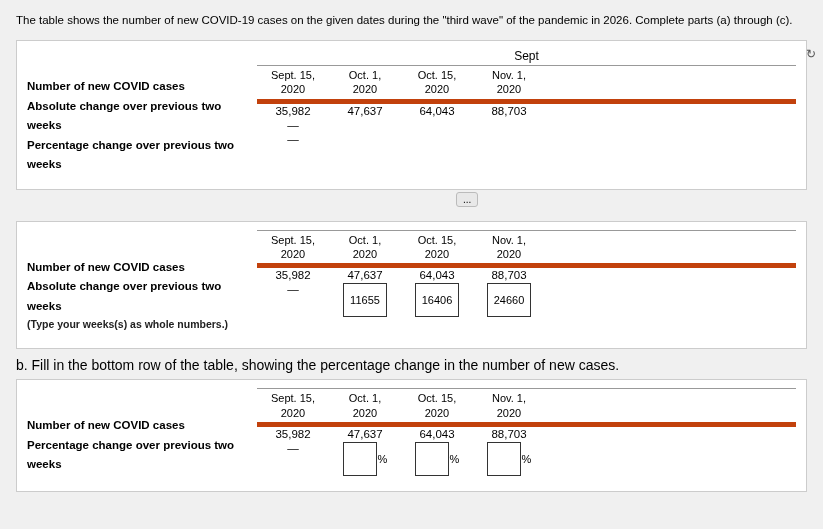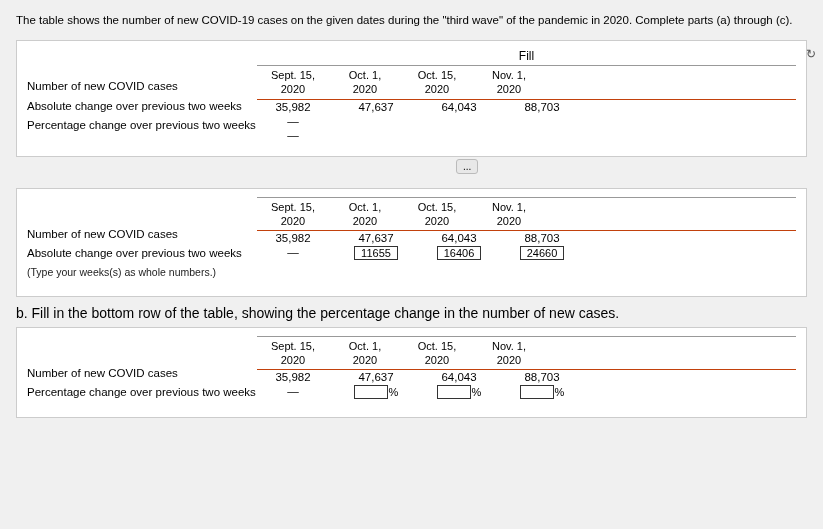--- a/index.html
+++ b/index.html
@@ -20,20 +20,21 @@
     }
     .section-container {
       display: flex;
       align-items: flex-start;
       margin-bottom: 6px;
     }
     .labels-col {
       width: 230px;
       flex-shrink: 0;
       padding-top: 28px;
+      font-weight: bold;
     }
     .labels-col p {
       line-height: 1.7;
       font-size: 11.5px;
     }
     .data-grid {
       flex: 1;
     }
     .date-title {
       text-align: center;
@@ -44,42 +45,41 @@
     .date-title .refresh-icon {
       position: absolute;
       right: -20px;
       top: -2px;
       font-size: 12px;
       color: #555;
     }
     .cols-header {
       display: flex;
       border-top: 1px solid #999;
-      border-bottom: 1px solid #c2410c;
+      border-bottom: 5px solid #c2410c;
     }
     .col-head {
       width: 72px;
       text-align: center;
       font-size: 11px;
       line-height: 1.3;
       padding: 2px 4px;
     }
     .data-rows .data-row {
       display: flex;
-      gap: 11px;
     }
     .data-rows .data-row .cell {
       width: 72px;
       text-align: center;
       font-size: 11.5px;
       padding: 1px 4px;
     }
     .input-box {
       width: 44px;
-      height: 14px;
+      height: 34px;
       border: 1px solid #333;
       font-size: 11px;
       text-align: center;
     }
     .percent-cell {
       display: flex;
       align-items: center;
       justify-content: center;
     }
     .percent-cell .input-box {
@@ -118,32 +118,32 @@
     }
     .bottom-section-wrapper {
       border: 1px solid #ccc;
       padding: 8px 10px;
       background: white;
     }
   </style>
 </head>
 <body>
 
-<p class="intro-text">The table shows the number of new COVID-19 cases on the given dates during the "third wave" of the pandemic in 2020. Complete parts (a) through (c).</p>
+<p class="intro-text">The table shows the number of new COVID-19 cases on the given dates during the "third wave" of the pandemic in 2026. Complete parts (a) through (c).</p>
 
 <div class="top-section-wrapper">
   <div class="section-container">
     <div class="labels-col">
       <p>Number of new COVID cases</p>
       <p>Absolute change over previous two weeks</p>
       <p>Percentage change over previous two weeks</p>
     </div>
     <div class="data-grid">
       <div class="date-title">
-        <span>Fill</span>
+        <span>Sept</span>
         <span class="refresh-icon">↻</span>
       </div>
       <div class="cols-header">
         <div class="col-head">
           <span>Sept. 15,</span><br>
           <span>2020</span>
         </div>
         <div class="col-head">
           <span>Oct. 1,</span><br>
           <span>2020</span>

